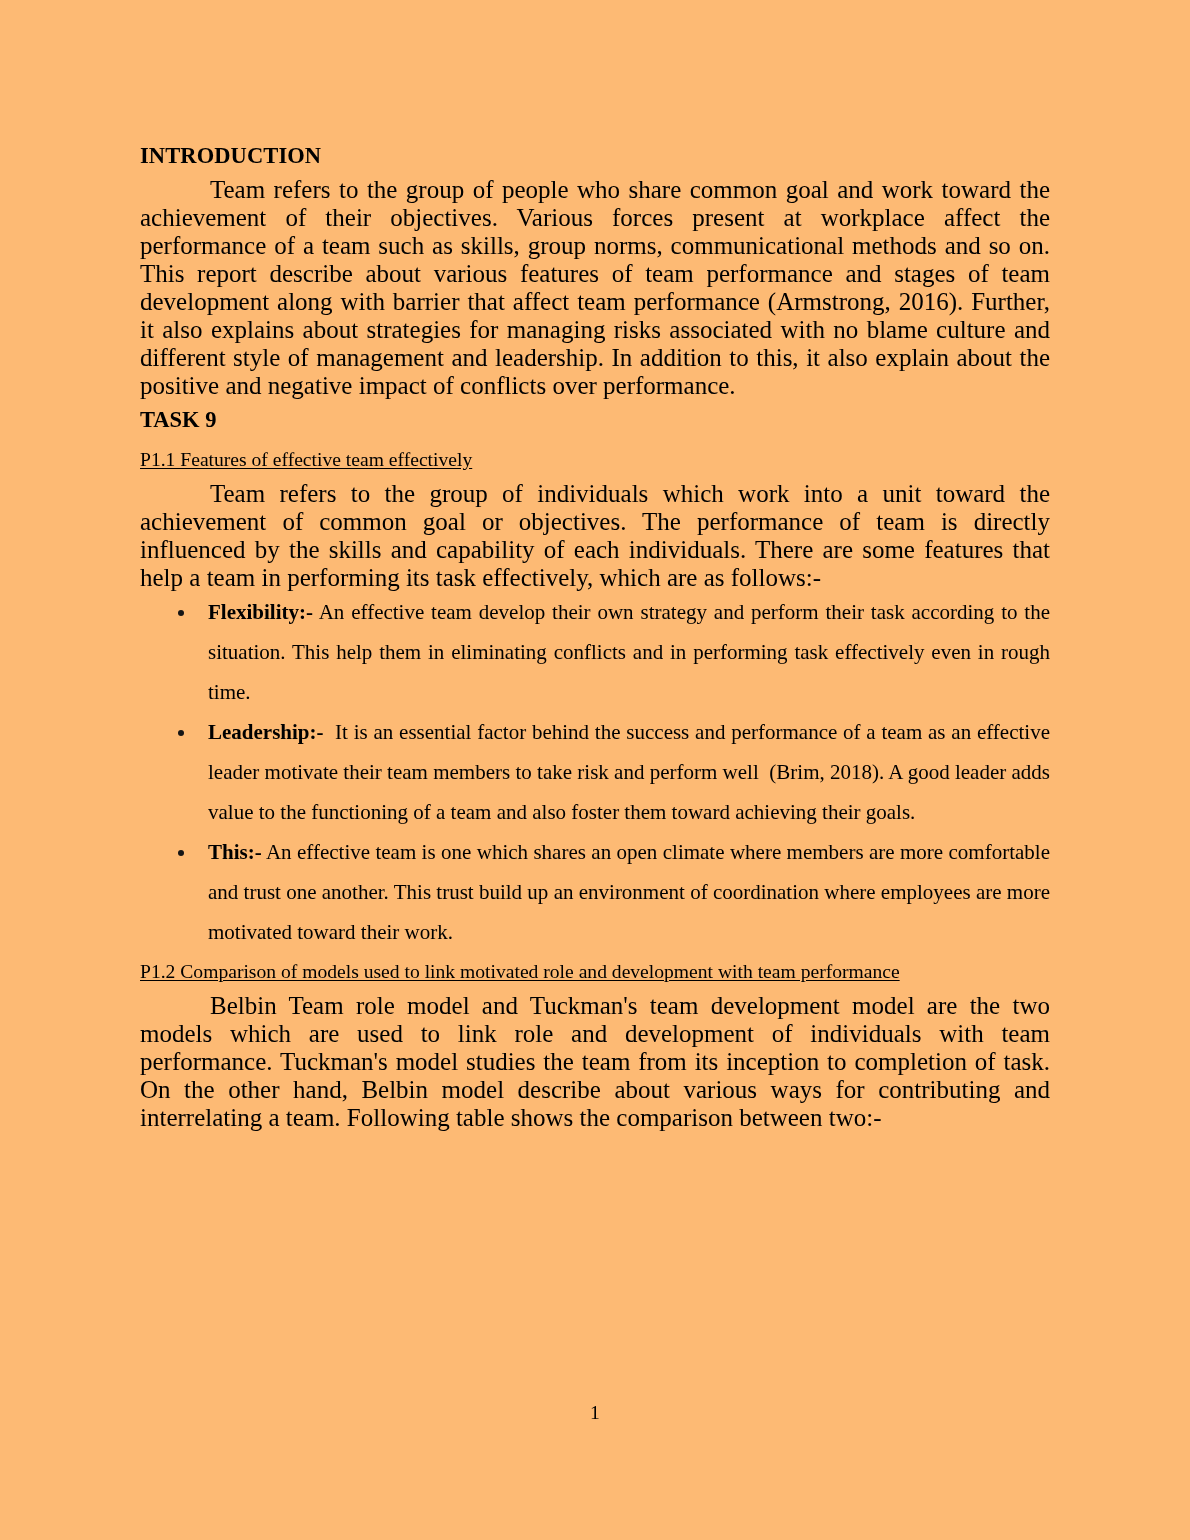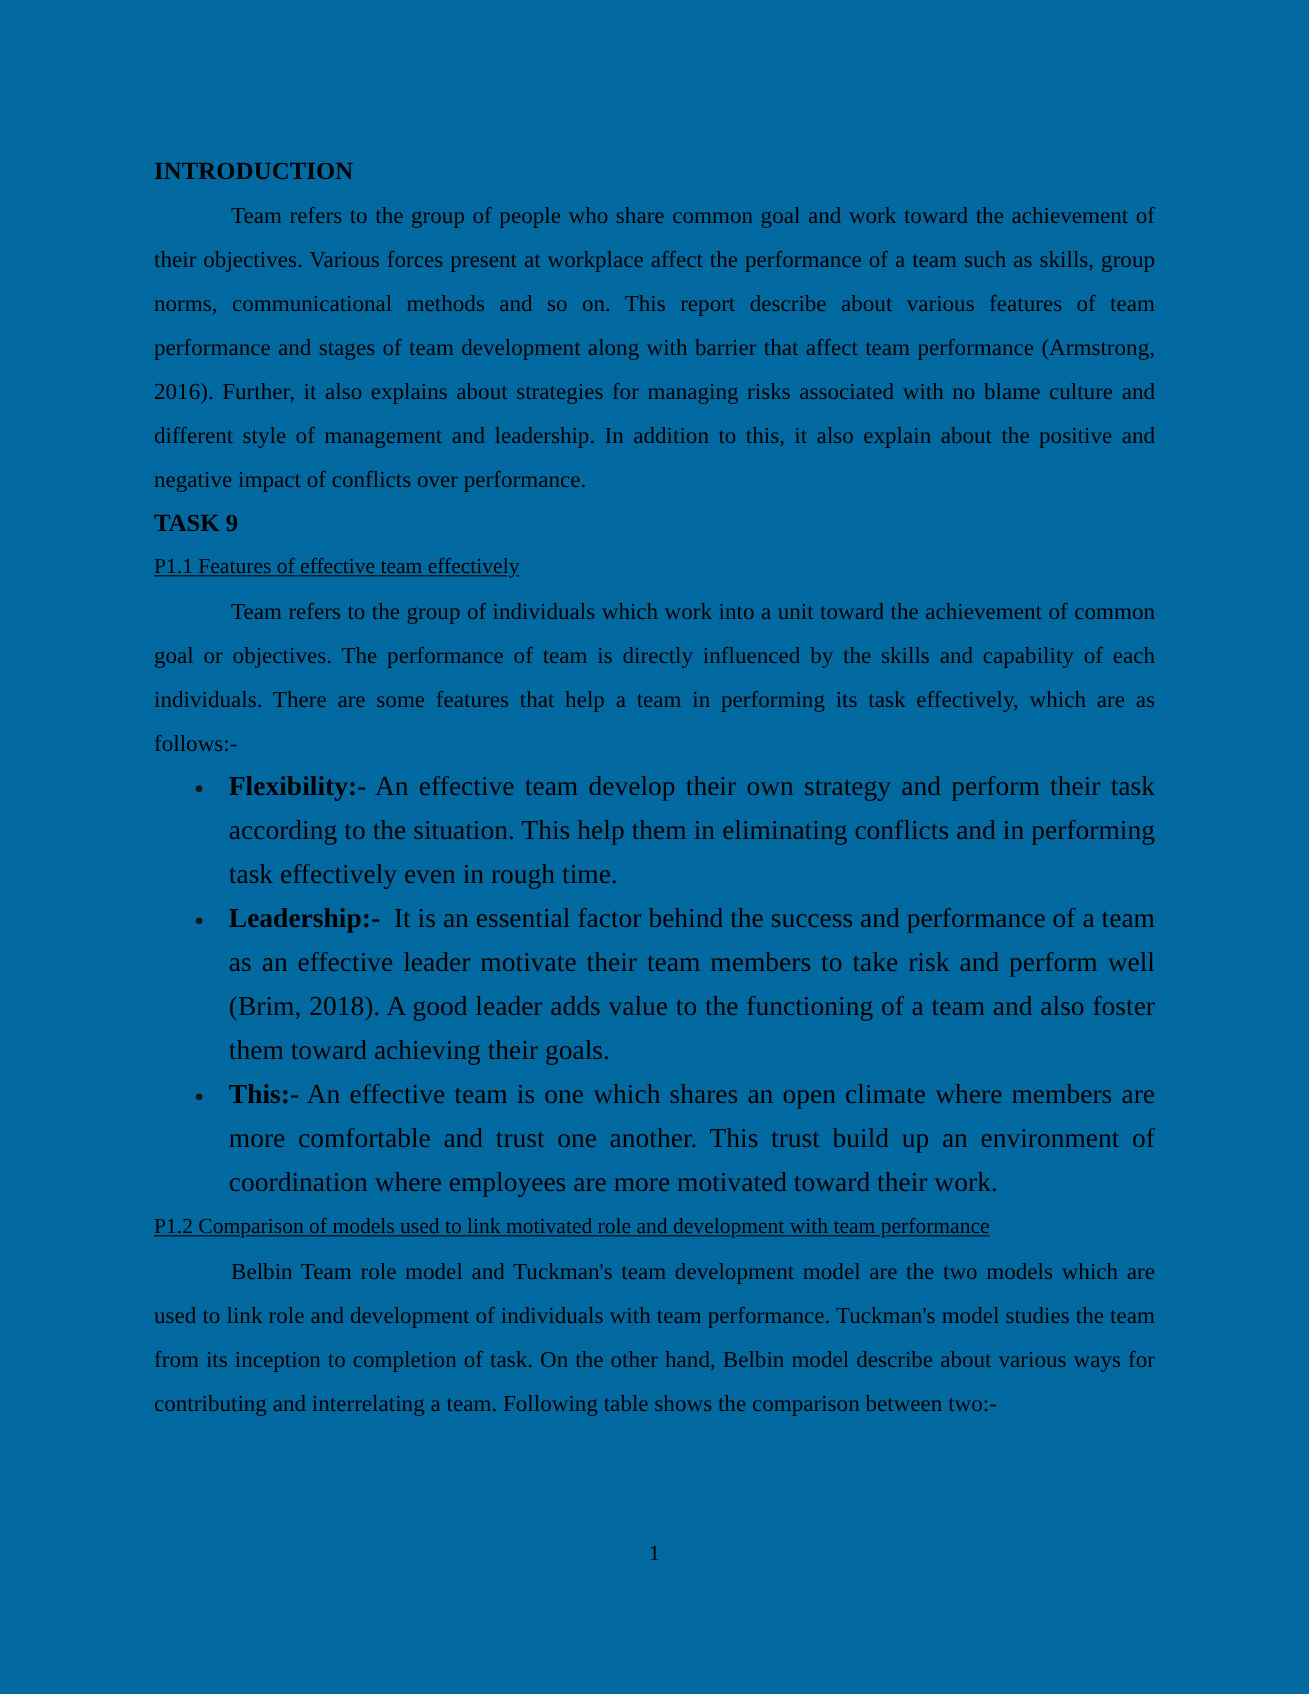--- a/index.html
+++ b/index.html
@@ -4,21 +4,21 @@
 <style>
   html, body {
     margin: 0;
     padding: 0;
     background: #ffffff;
   }
   .page {
     position: relative;
     width: 1190px;
     height: 1540px;
-    background: #0369a1;
+    background: #fdba74;
     box-sizing: border-box;
     font-family: "Liberation Serif", "DejaVu Serif", serif;
     color: #000000;
     overflow: hidden;
     padding-left: 16px;
   }
   .content {
     position: absolute;
     left: 140px;
     top: 136px;
@@ -39,36 +39,36 @@
   }
   h3.sub-heading {
     font-size: 19.6px;
     font-weight: normal;
     line-height: 40px;
     margin: 0;
     text-decoration: underline;
     text-underline-offset: 2px;
   }
   p.body-para {
-    font-size: 21px;
-    line-height: 40px;
+    font-size: 25px;
+    line-height: 28px;
     margin: 0;
     text-align: justify;
     text-indent: 70px;
     -webkit-hyphens: none;
     hyphens: none;
   }
   ul.bullet-list {
     list-style: none;
     margin: 0;
     padding: 0;
   }
   ul.bullet-list > li {
     position: relative;
-    font-size: 25px;
+    font-size: 21px;
     line-height: 40px;
     margin: 0 0 0 0;
     padding-left: 68px;
     text-align: justify;
   }
   ul.bullet-list > li::before {
     content: "";
     position: absolute;
     left: 38px;
     top: 18px;

